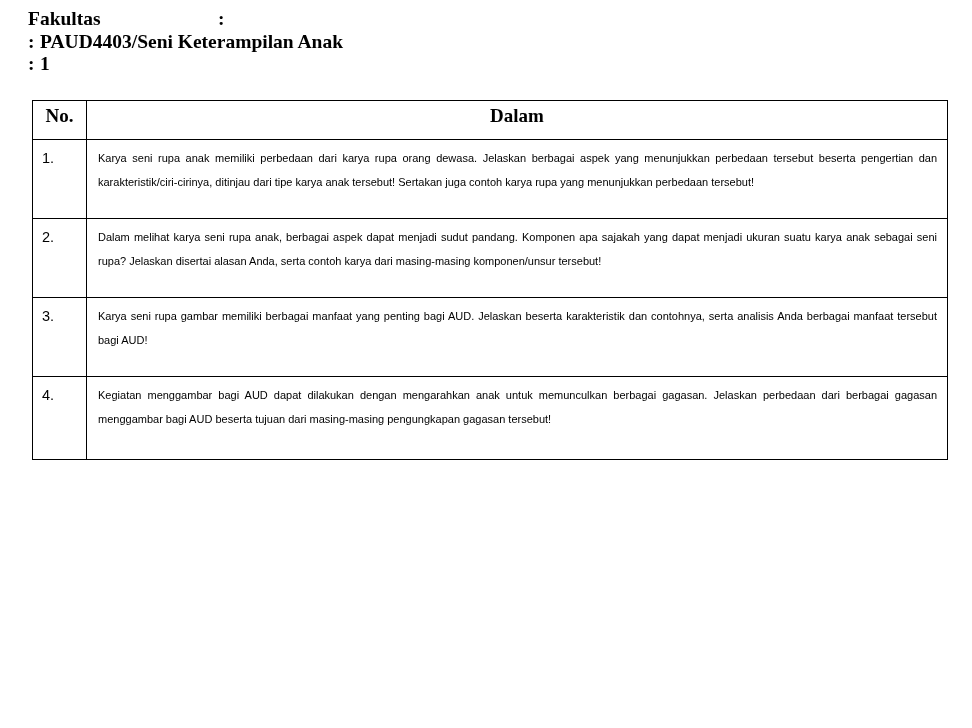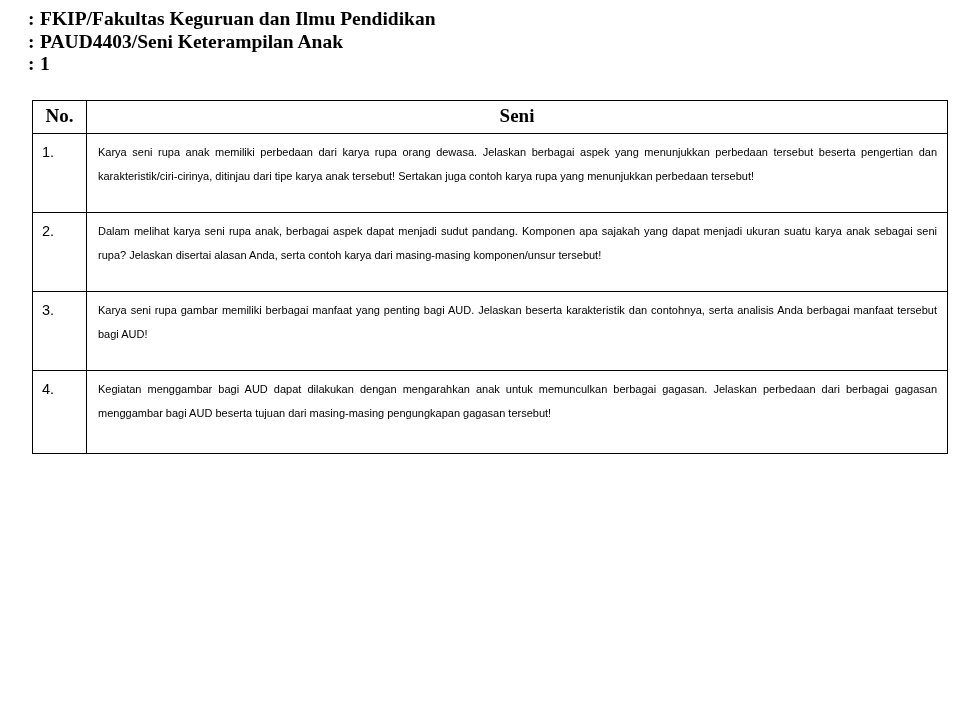--- a/index.html
+++ b/index.html
@@ -71,21 +71,21 @@
     width: 53px;
   }
 
   th.col-no, th.col-soal {
     font-family: "Liberation Serif", serif;
     font-weight: bold;
     font-size: 19px;
     line-height: 19px;
     text-align: center;
     padding-top: 5px;
-    padding-bottom: 5px;
+    padding-bottom: 11px;
     height: 22px;
   }
 
   td.cell-no {
     font-family: "Liberation Sans", sans-serif;
     font-size: 14.5px;
     line-height: 23.5px;
     text-align: left;
     padding: 7px 0 0 9px;
   }
@@ -103,41 +103,41 @@
   }
 </style>
 </head>
 <body>
 
 <div id="page">
 
   <div class="meta">
 
     <div class="meta-row">
+      <span class="meta-label">Fakultas</span>
       <span class="meta-sep">:</span>
-      <span class="meta-value">FKIP/Fakultas Keguruan dan Ilmu Pendidikan</span>
     </div>
 
     <div class="meta-row">
       <span class="meta-sep">:</span>
       <span class="meta-value">PAUD4403/Seni Keterampilan Anak</span>
     </div>
 
     <div class="meta-row">
       <span class="meta-sep">:</span>
       <span class="meta-value">1</span>
     </div>
 
   </div>
 
   <table class="soal-table">
     <thead>
       <tr>
         <th class="col-no">No.</th>
-        <th class="col-soal">Seni</th>
+        <th class="col-soal">Dalam</th>
       </tr>
     </thead>
     <tbody>
 
       <tr>
         <td class="cell-no">1.</td>
         <td class="cell-soal">Karya seni rupa anak memiliki perbedaan dari karya rupa orang dewasa. Jelaskan berbagai aspek yang menunjukkan perbedaan tersebut beserta pengertian dan karakteristik/ciri-cirinya, ditinjau dari tipe karya anak tersebut! Sertakan juga contoh karya rupa yang menunjukkan perbedaan tersebut!</td>
       </tr>
 
       <tr>

